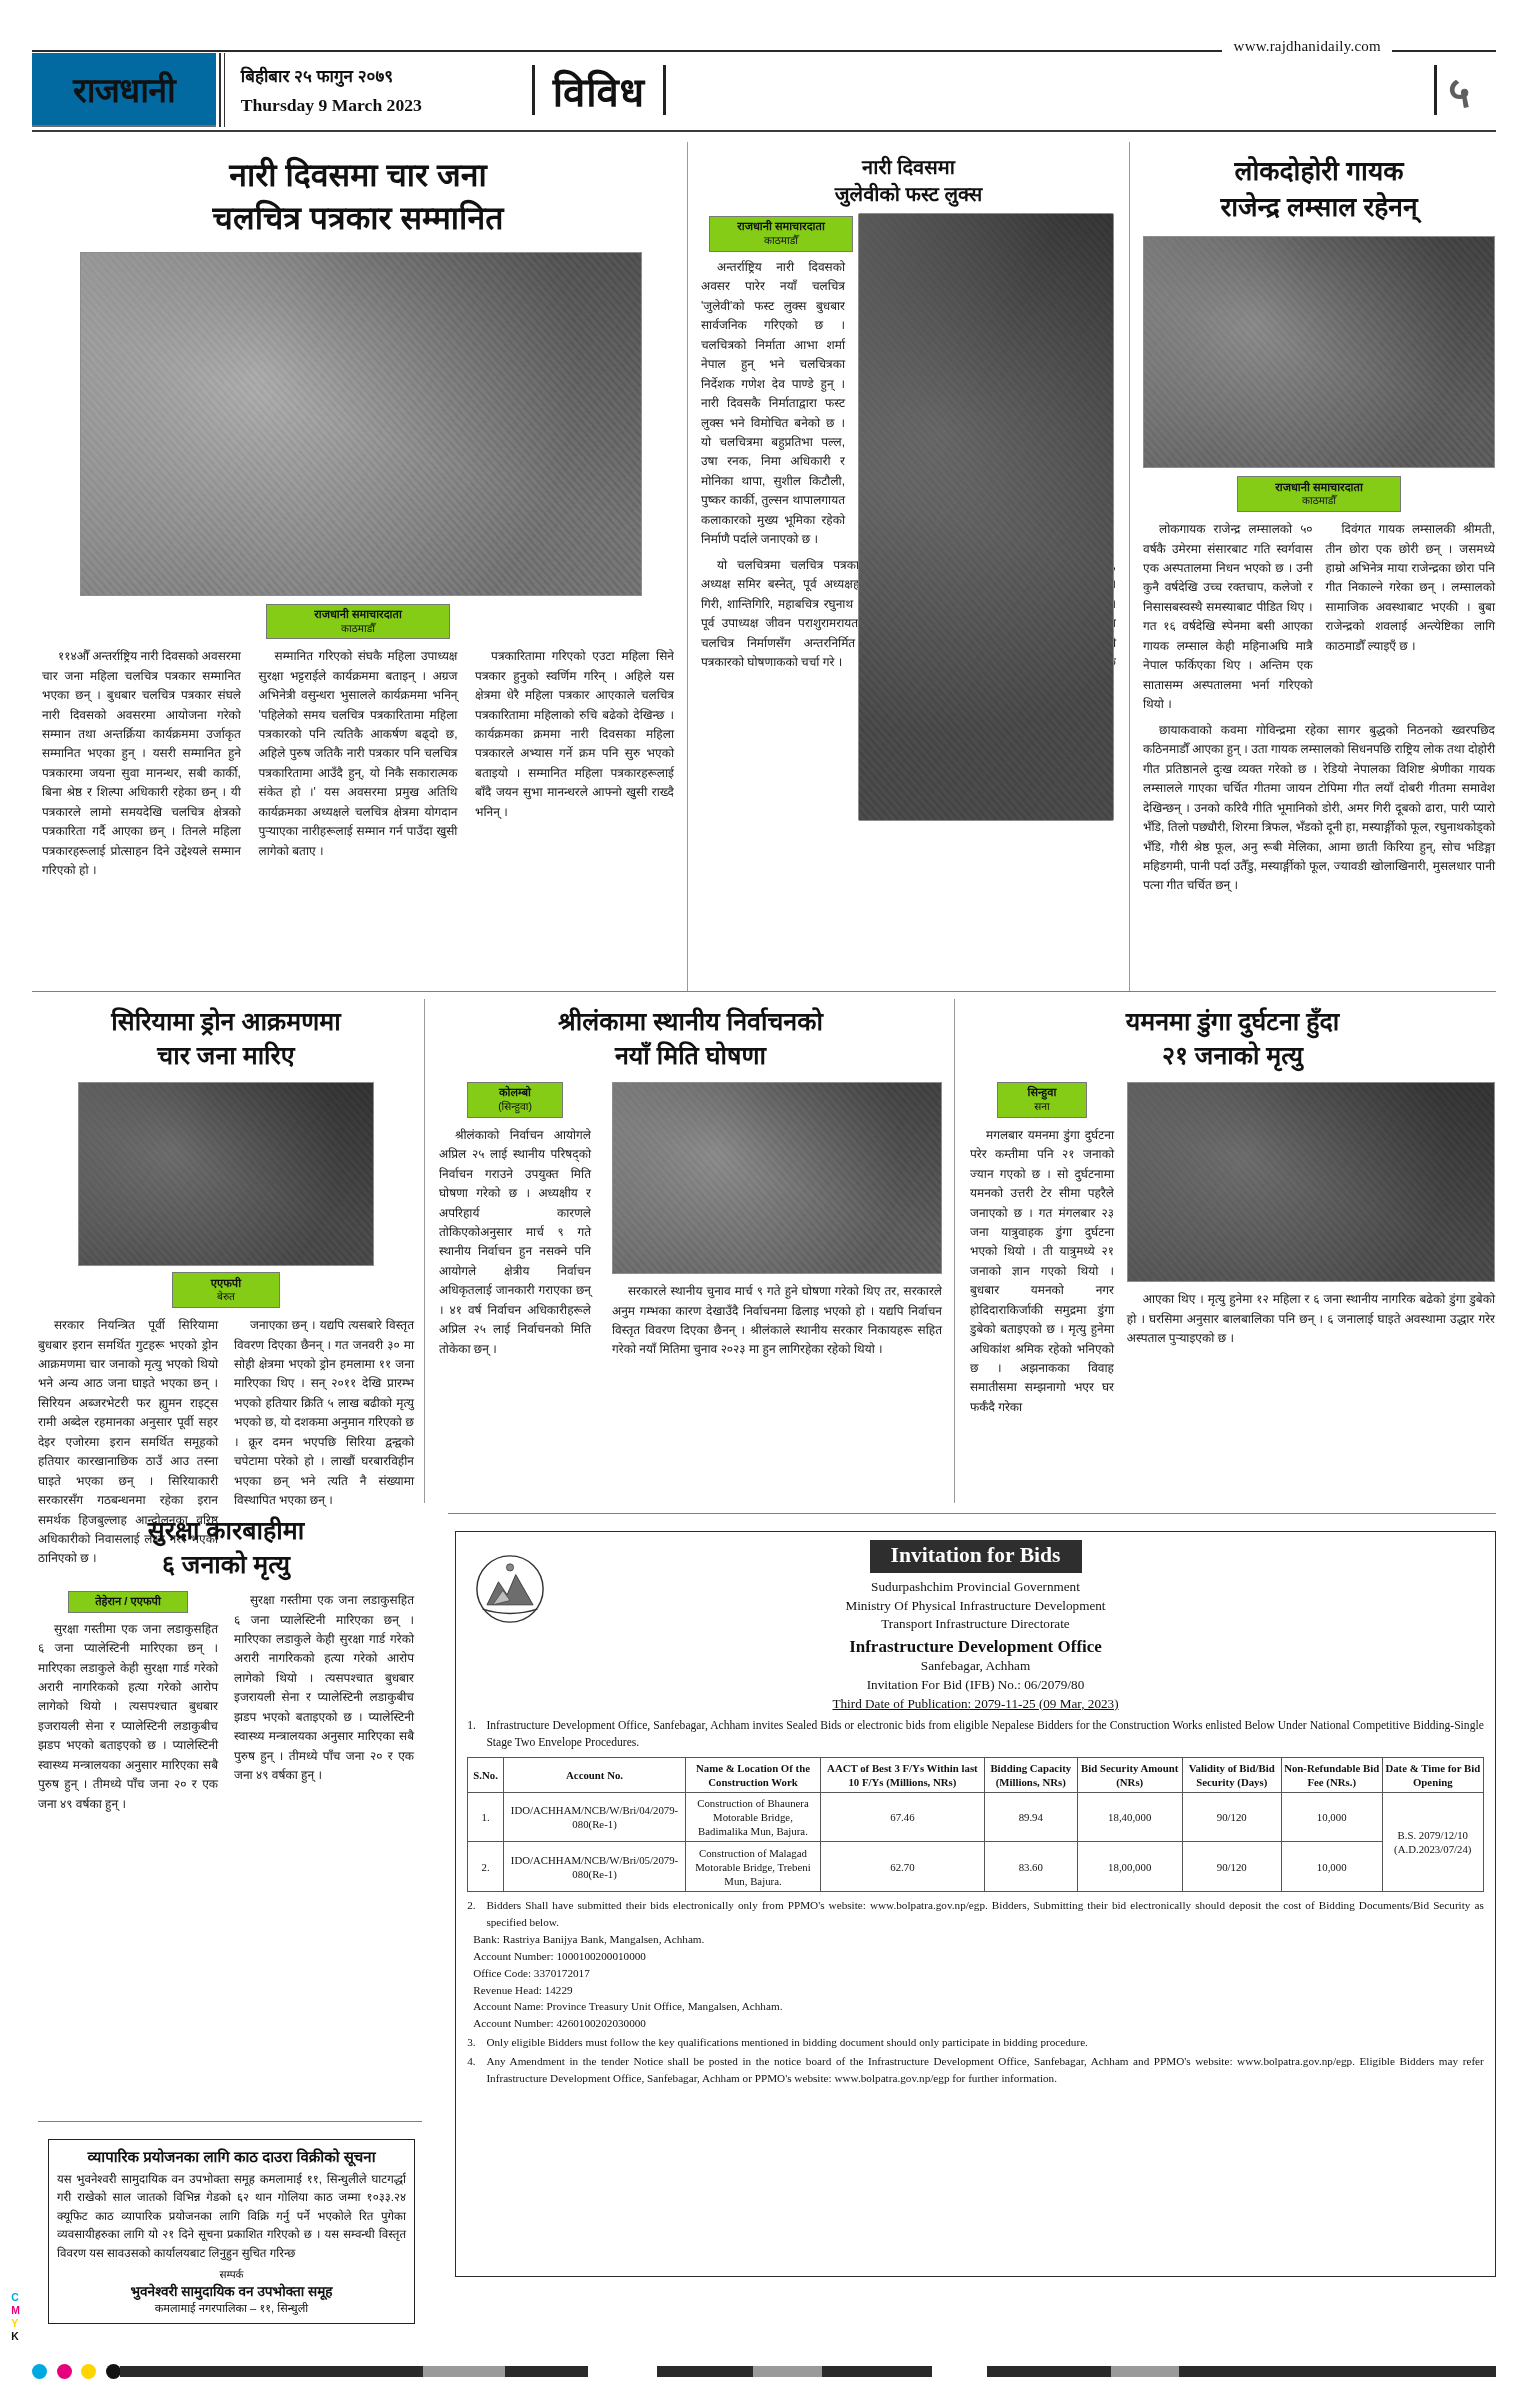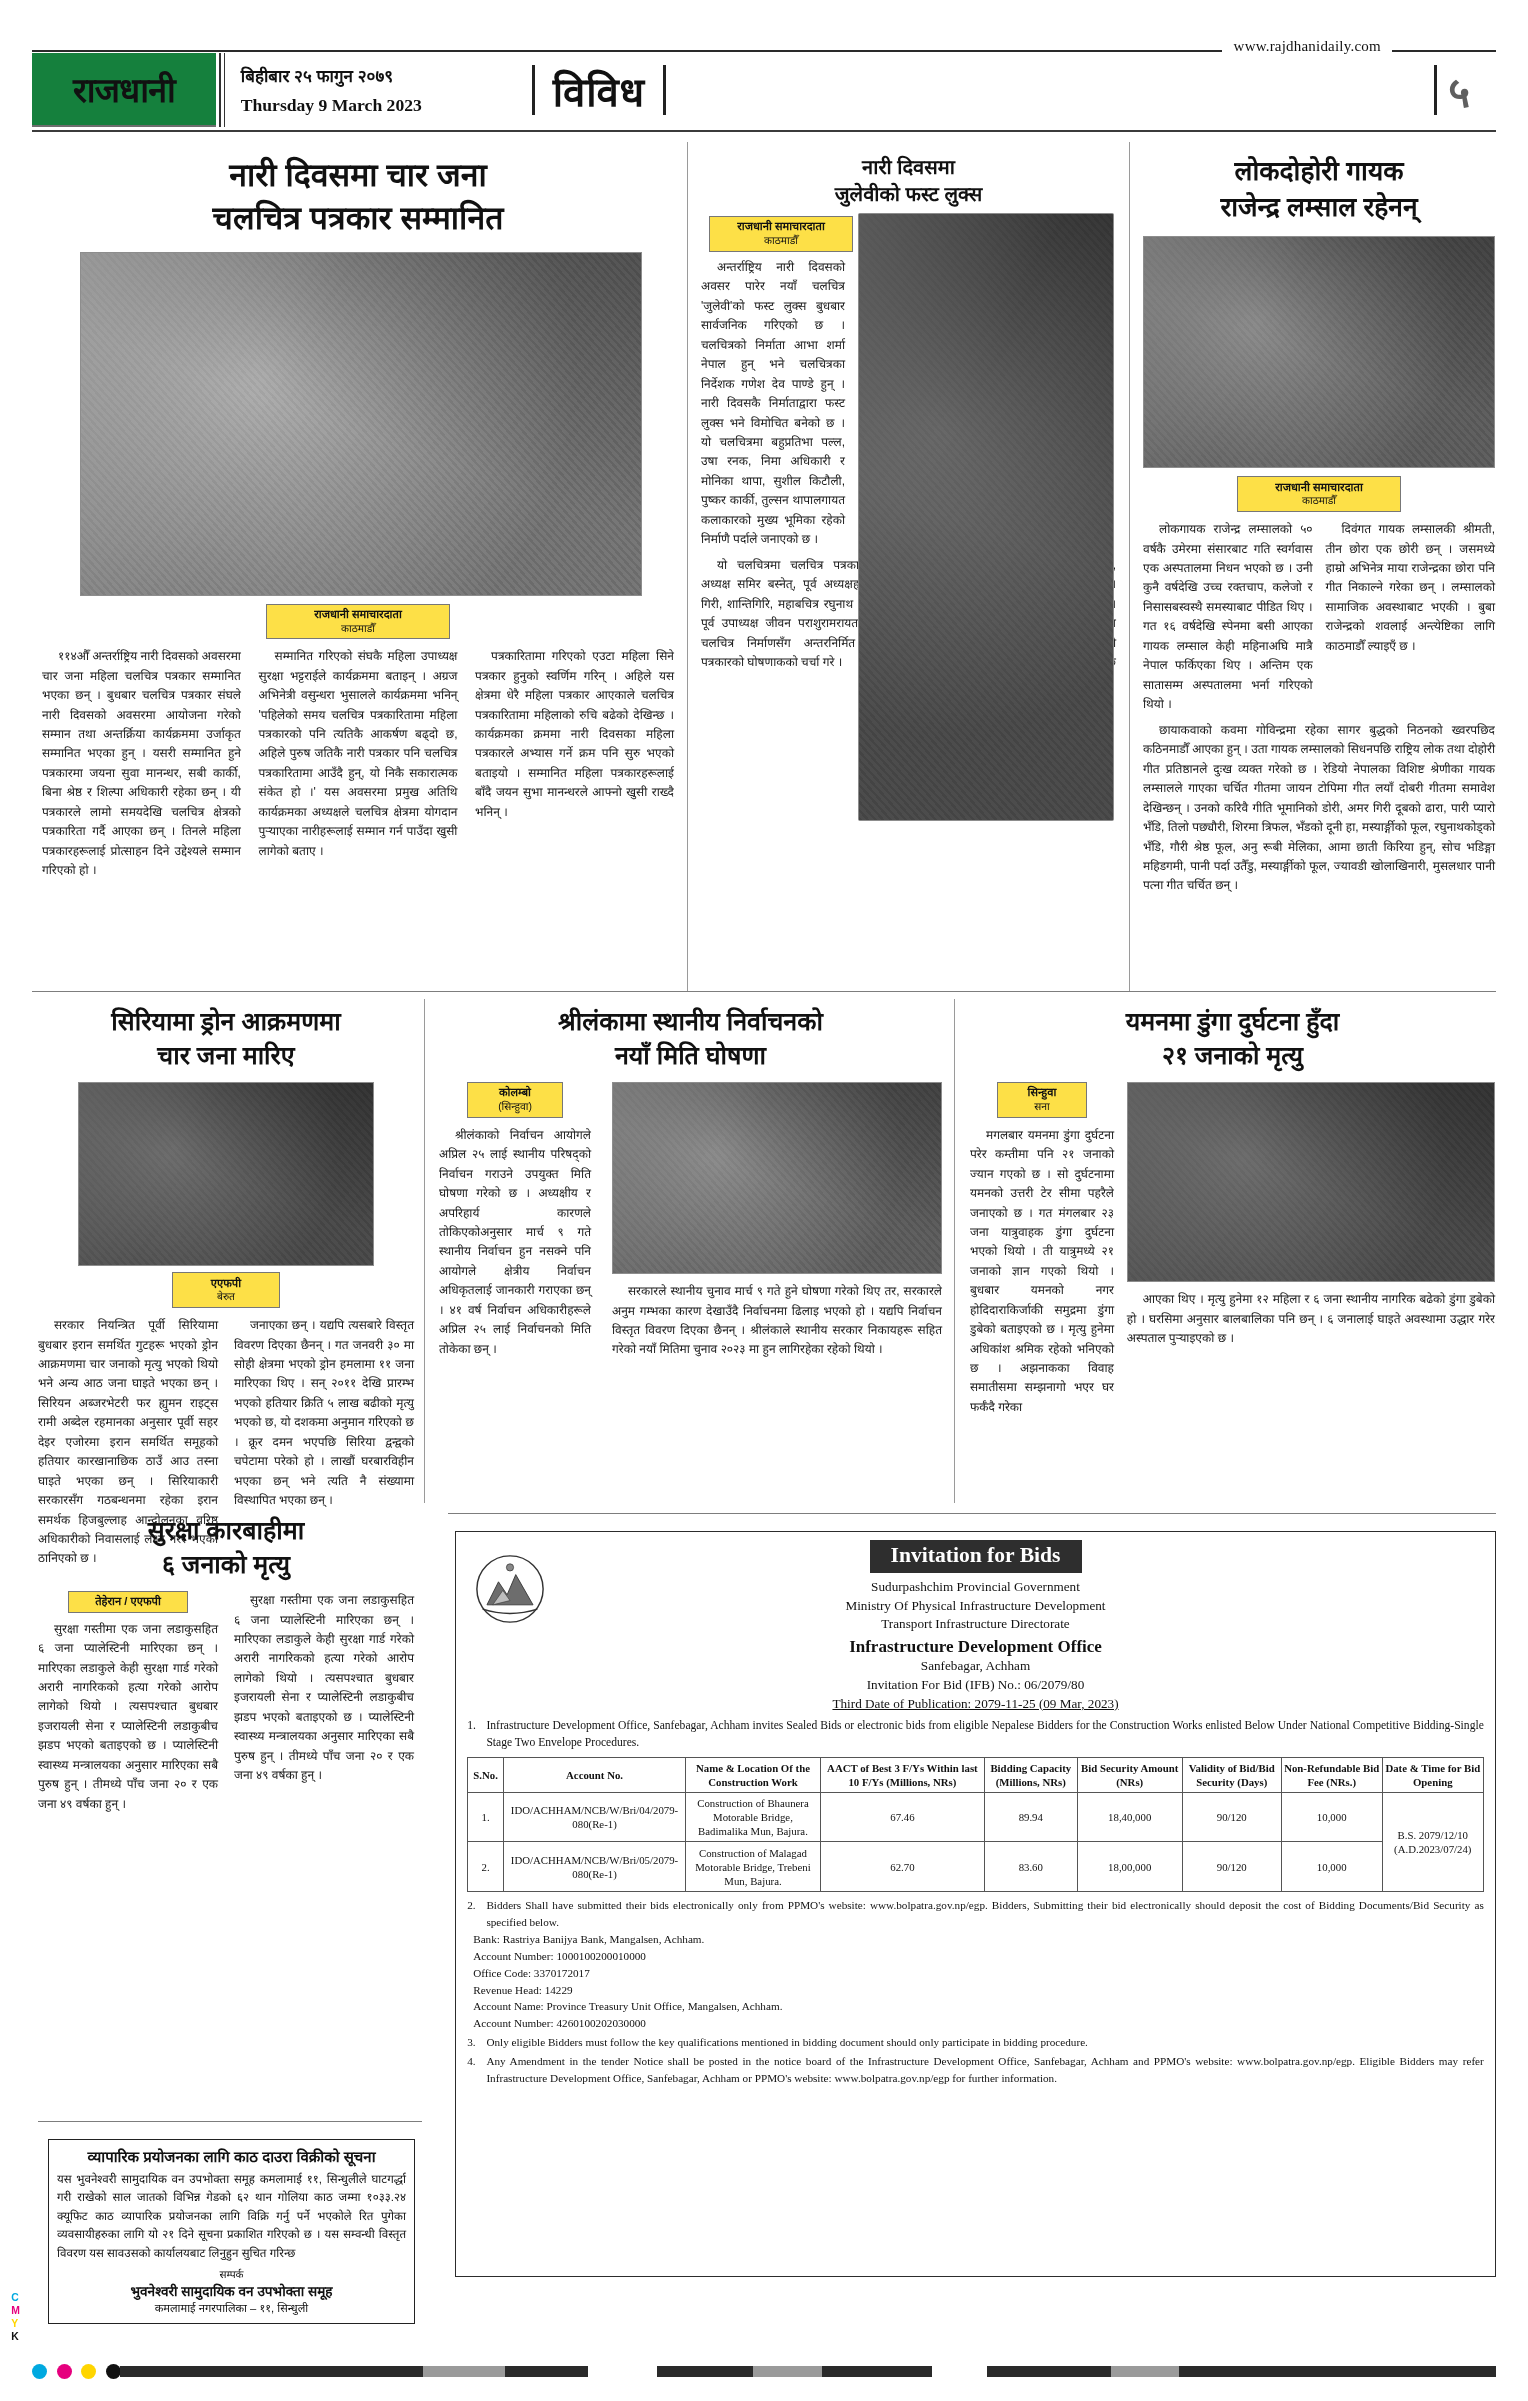--- a/index.html
+++ b/index.html
@@ -39,21 +39,21 @@
   }
   .masthead {
     position: absolute;
     top: 53px; left: 32px; right: 32px;
     height: 74px;
     display: flex;
     align-items: stretch;
   }
   .logo-box {
     width: 184px;
-    background: #15803d;
+    background: #0369a1;
     display:flex; align-items:center; justify-content:center;
     border-bottom: 2.4px solid #6e6e6e;
   }
   .logo-text {
     font-family: "Liberation Serif", serif;
     font-size: 34px;
     font-weight: 700;
     color: #111;
     letter-spacing: -0.8px;
   }
@@ -93,21 +93,21 @@
     color:#111;
     line-height:1.35;
   }
   .byline {
     text-align:center;
     font-size:11.2px;
     font-family:"Liberation Sans", sans-serif;
     border:0.8px solid #777;
     padding:2.4px 4.8px 3.2px;
     line-height:1.3;
-    background:#fde047;
+    background:#84cc16;
   }
   .byline b { display:block; font-weight:700; font-size:11.2px; }
   .byline span { display:block; font-size:10.4px; font-weight:400; }
 
   .body-text {
     font-family:"Liberation Sans", sans-serif;
     font-size:12px;
     line-height:1.62;
     text-align:justify;
     color:#1a1a1a;

